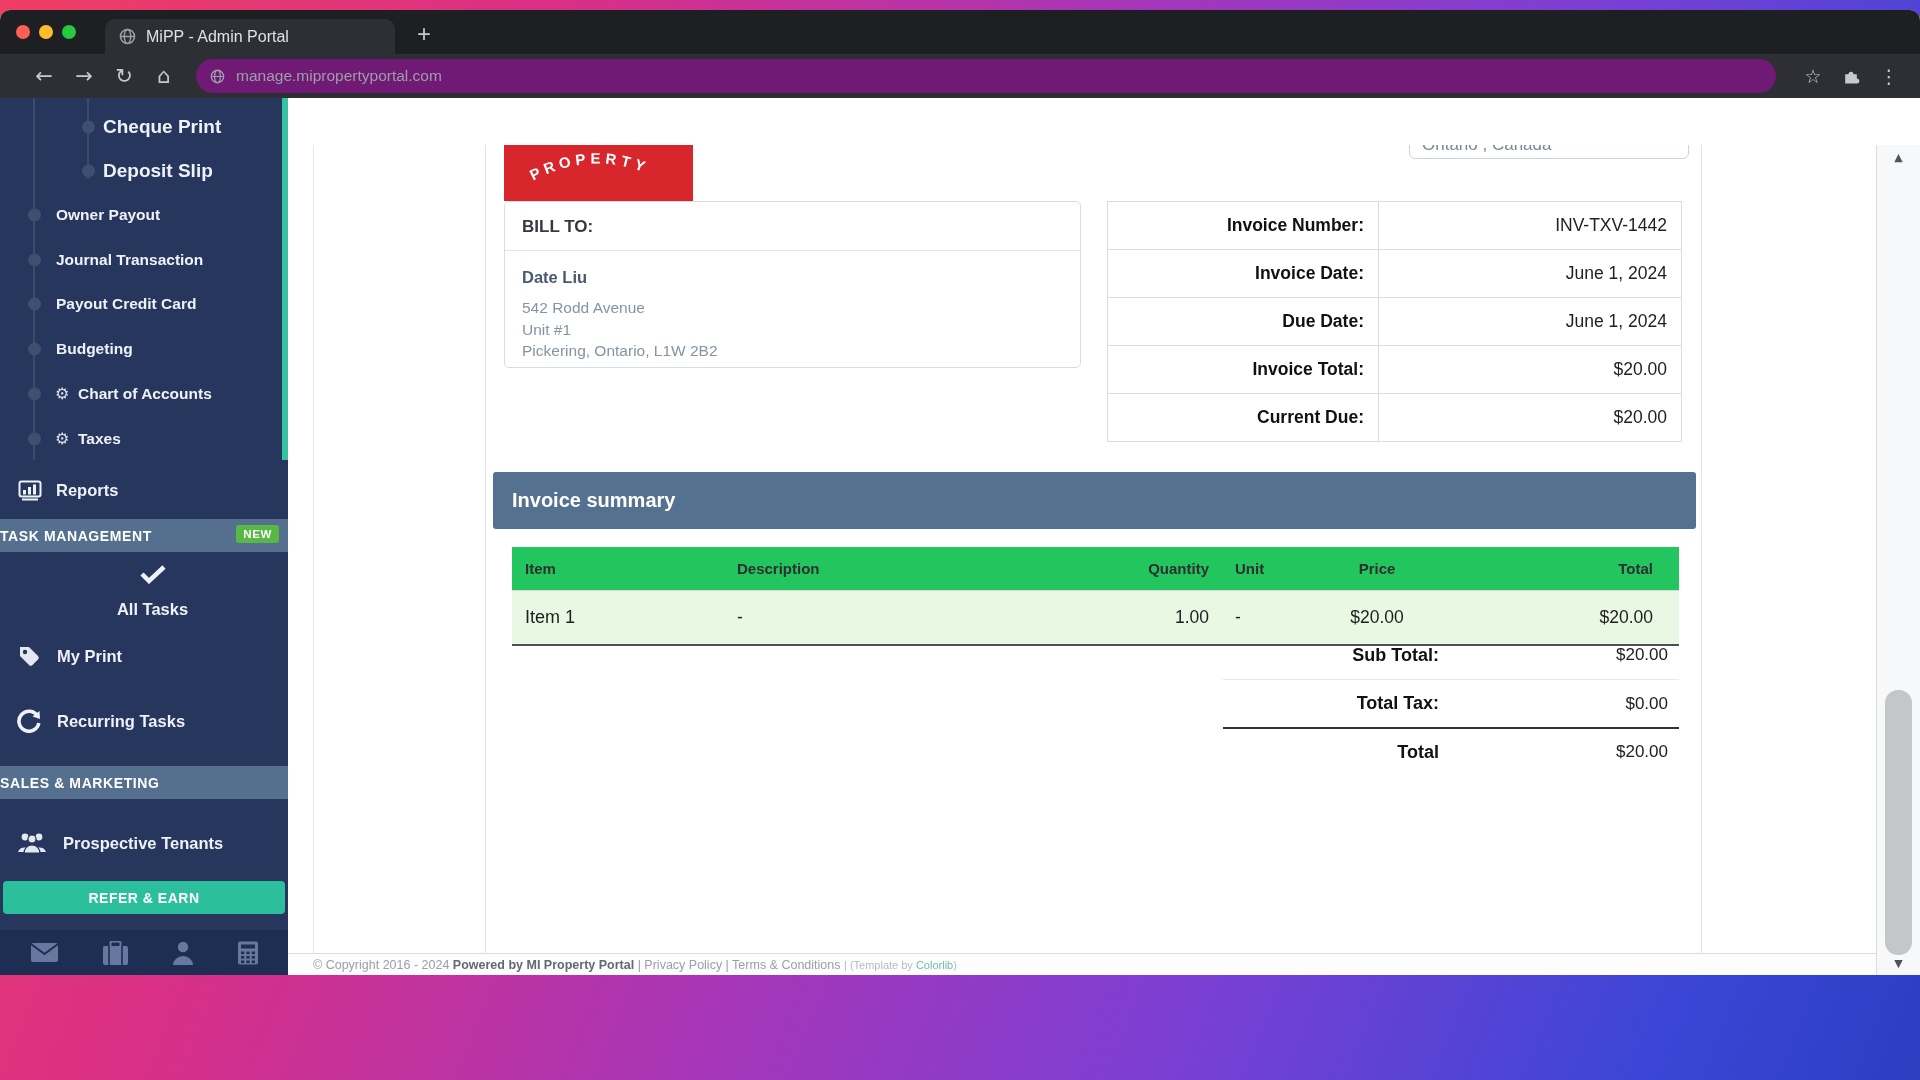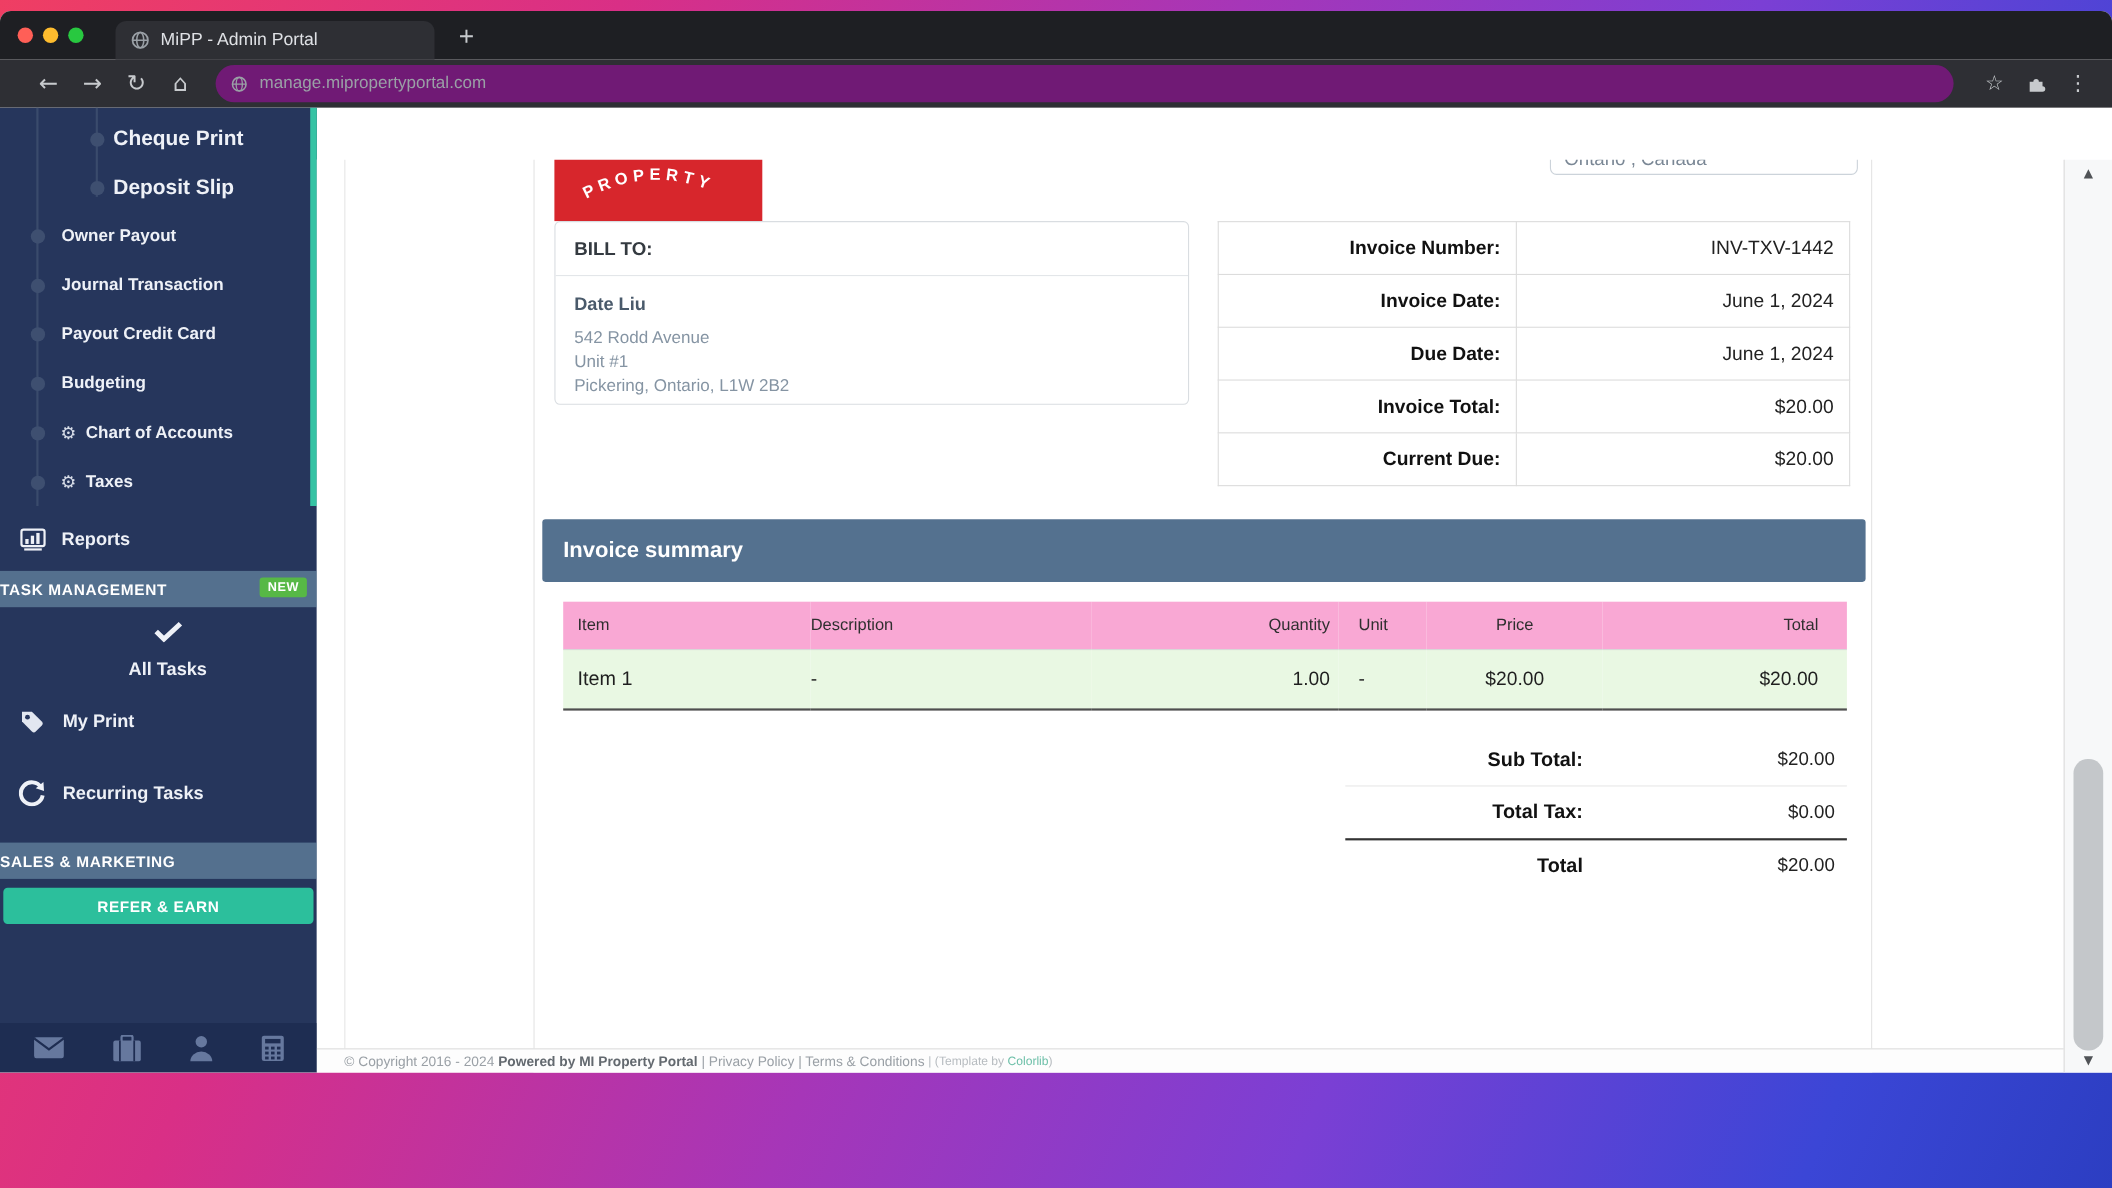--- a/index.html
+++ b/index.html
@@ -83,31 +83,31 @@
   .billto-line { font-size:15.5px; color:#8594a3; line-height:21.5px; }
   .details { position:absolute; left:621px; top:56px; width:575px; border-collapse:collapse; }
   .details td { border:1px solid #dcdcdc; height:48px; font-size:17.5px; text-align:right; padding-right:14px; }
   .details td.lbl { font-weight:bold; color:#111; width:271px; }
   .details td.val { color:#222; }
   .summary-bar { position:absolute; left:7px; top:327px; width:1203px; height:57px; background:#54718f;
                  border-radius:3px; display:flex; align-items:center; padding-left:19px;
                  color:#fff; font-size:20px; font-weight:bold; }
   .items { position:absolute; left:26px; top:402px; width:1167px; border-collapse:collapse;
            border-bottom:2px solid #4f4f4f; }
-  .items thead th { background:#f9a8d4; height:43px; font-size:15px; color:#2f2f2f;
-                    border-bottom:1px solid #d8d8d8; font-weight:normal; }
+  .items thead th { background:#22c55e; height:43px; font-size:15px; color:#2f2f2f;
+                    border-bottom:1px solid #d8d8d8; font-weight:bold; }
   .items tbody td { background:#e9f8e3; height:55px; font-size:17.5px; color:#1f1f1f; }
   .items .c-item  { text-align:left;  padding-left:13px; }
   .items .c-desc  { text-align:left; }
   .items .c-qty   { text-align:right; padding-right:8px; }
   .items .c-unit  { text-align:left;  padding-left:18px; }
   .items .c-price { text-align:center; }
   .items .c-total { text-align:right; padding-right:26px; }
   .items tbody .c-item { font-size:18px; }
-  .totals { position:absolute; left:737px; top:521px; width:456px; }
+  .totals { position:absolute; left:737px; top:486px; width:456px; }
   .tot-row { height:48px; display:flex; align-items:center; }
   .tot-lbl { width:216px; text-align:right; font-size:18px; font-weight:bold; color:#111; }
   .tot-val { flex:1; text-align:right; padding-right:11px; font-size:17px; color:#222; }
   .tot-div  { border-top:1px solid #e8e8e8; }
   .tot-dark { border-top:2.5px solid #333; }
   .footer { position:absolute; left:0; right:0; bottom:0; height:22px; background:#fdfdfd;
             border-top:1px solid #ddd; display:flex; align-items:center; padding-left:25px;
             font-size:12.5px; color:#9aa0a6; white-space:pre; }
   .footer b { color:#63696f; }
   .footer .tmpl { font-size:11px; color:#b7bcc0; }
@@ -224,20 +224,31 @@
           <path d="M20.5,7 A10 10 0 1 0 21.8,14" fill="none" stroke="#eef1f7" stroke-width="3.6"></path>
           <polygon points="22.5,2 23,10 15.5,7.5" fill="#eef1f7"></polygon>
         </svg>
         <span>Recurring Tasks</span>
       </div>
 
       <div class="section-hdr" style="margin-top:12px;">
         <span>SALES &amp; MARKETING</span>
       </div>
 
+      <div class="big-row" style="margin-top:14px; height:60px;">
+        <svg width="30" height="22" viewBox="0 0 30 22">
+          <circle cx="8" cy="5" r="3.4" fill="#e2e7f0"></circle>
+          <circle cx="22" cy="5" r="3.4" fill="#e2e7f0"></circle>
+          <circle cx="15" cy="7" r="4" fill="#e2e7f0" stroke="#26365c" stroke-width="1.2"></circle>
+          <path d="M1,20 a7,7 0 0 1 13,0 z" fill="#e2e7f0"></path>
+          <path d="M16,20 a7,7 0 0 1 13,0 z" fill="#e2e7f0"></path>
+          <path d="M7,21 a8,8 0 0 1 16,0 z" fill="#e2e7f0" stroke="#26365c" stroke-width="1.2"></path>
+        </svg>
+        <span>Prospective Tenants</span>
+      </div>
 
       <div class="refer-btn">REFER &amp; EARN</div>
 
       <div class="bottom-bar">
         <svg width="29" height="21" viewBox="0 0 29 21">
           <rect x="1" y="1" width="27" height="19" rx="2" fill="#66789e"></rect>
           <path d="M1,2 L14.5,12 L28,2" fill="none" stroke="#1e2d52" stroke-width="2"></path>
         </svg>
         <svg width="27" height="24" viewBox="0 0 27 24">
           <rect x="8.5" y="0.5" width="10" height="6" rx="1.5" fill="none" stroke="#66789e" stroke-width="2"></rect>

